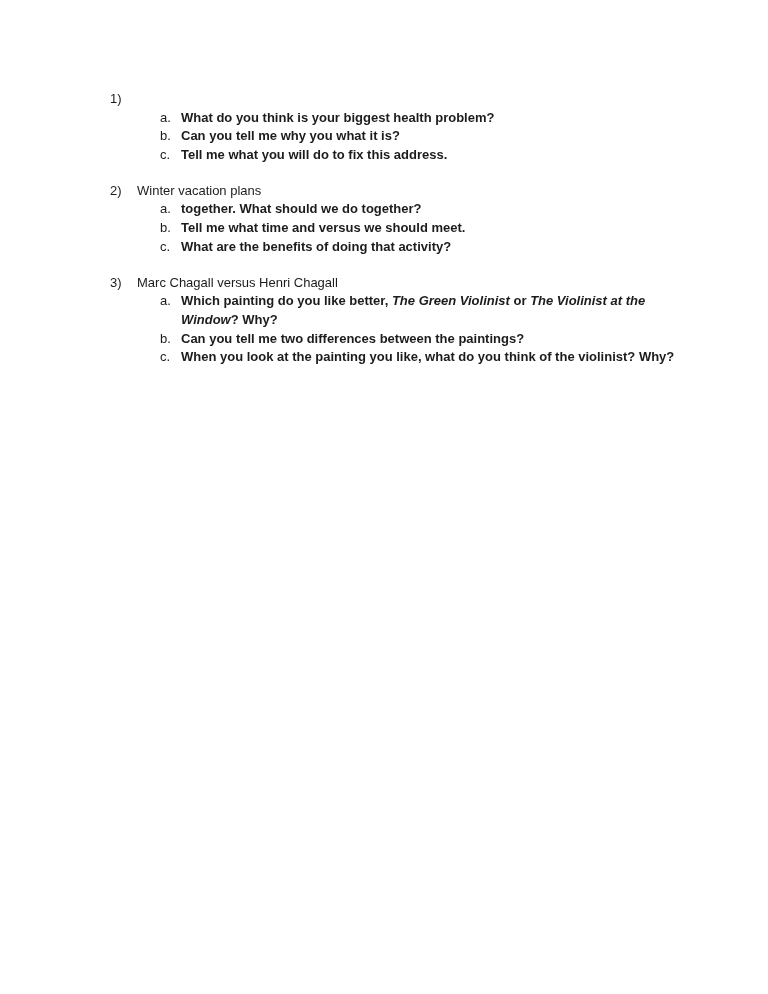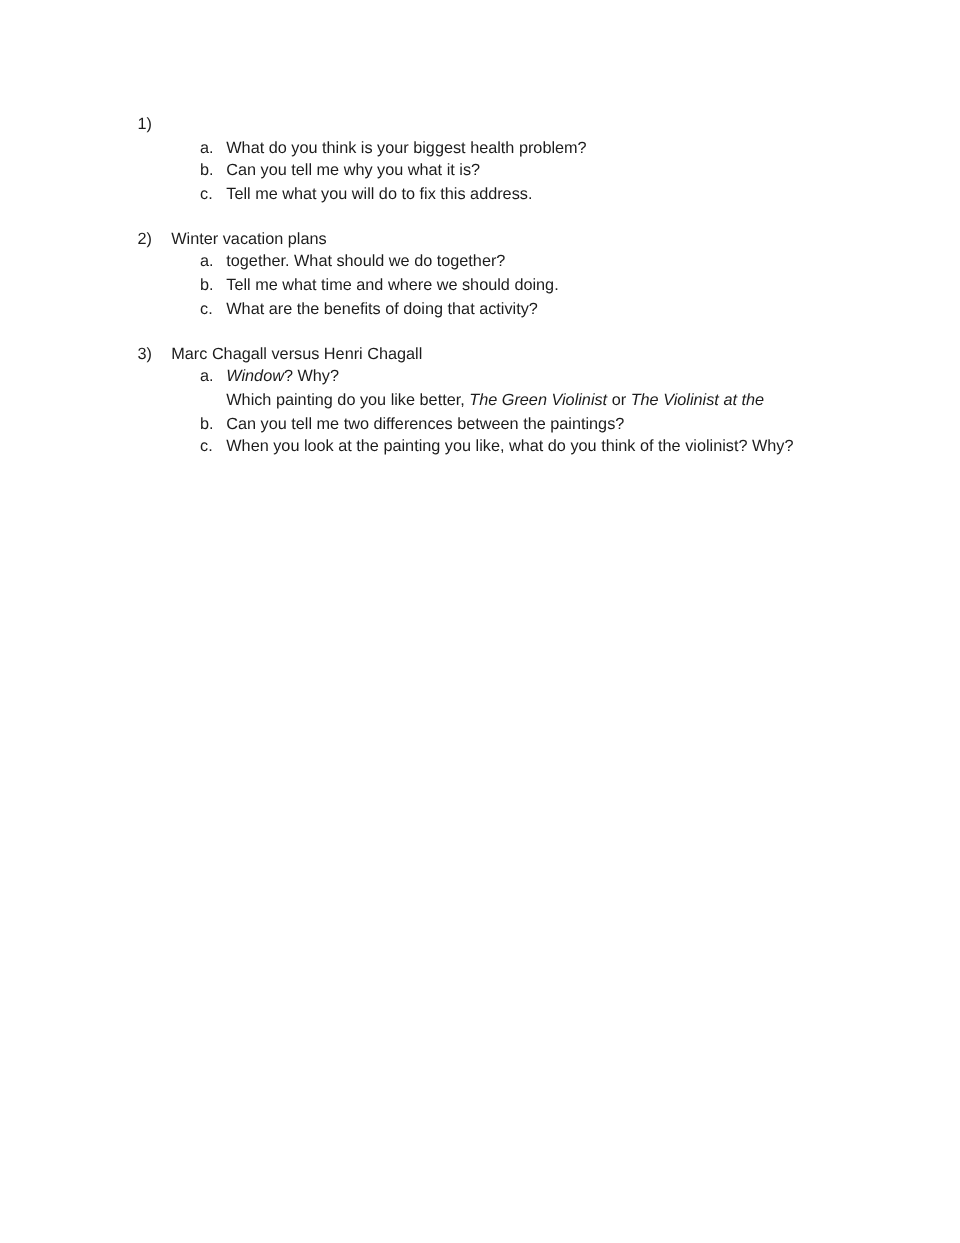--- a/index.html
+++ b/index.html
@@ -39,20 +39,21 @@
     align-items: flex-start;
     margin-left: 50px;
   }
   .letter {
     flex: 0 0 21px;
     width: 21px;
   }
   .sub-body {
     flex: 1 1 auto;
     min-width: 0;
+    font-weight: bold;
   }
   .line {
     white-space: nowrap;
   }
   .it {
     font-style: italic;
   }
 </style>
 </head>
 <body>
@@ -89,40 +90,40 @@
         </div>
         <div class="sub">
           <span class="letter">a.</span>
           <div class="sub-body">
             <div class="line"><span>together. What should we do together?</span></div>
           </div>
         </div>
         <div class="sub">
           <span class="letter">b.</span>
           <div class="sub-body">
-            <div class="line"><span>Tell me what time and where we should doing.</span></div>
+            <div class="line"><span>Tell me what time and versus we should meet.</span></div>
           </div>
         </div>
         <div class="sub">
           <span class="letter">c.</span>
           <div class="sub-body">
             <div class="line"><span>What are the benefits of doing that activity?</span></div>
           </div>
         </div>
       </div>
       <div class="question">
         <div class="row">
           <span class="num">3)</span>
           <span class="title">Marc Chagall versus Henri Chagall</span>
         </div>
         <div class="sub">
           <span class="letter">a.</span>
           <div class="sub-body">
+            <div class="line"><span>Which painting do you like better, </span><span class="it">The Green Violinist</span><span> or </span><span class="it">The Violinist at the</span></div>
             <div class="line"><span class="it">Window</span><span>? Why?</span></div>
-            <div class="line"><span>Which painting do you like better, </span><span class="it">The Green Violinist</span><span> or </span><span class="it">The Violinist at the</span></div>
           </div>
         </div>
         <div class="sub">
           <span class="letter">b.</span>
           <div class="sub-body">
             <div class="line"><span>Can you tell me two differences between the paintings?</span></div>
           </div>
         </div>
         <div class="sub">
           <span class="letter">c.</span>

